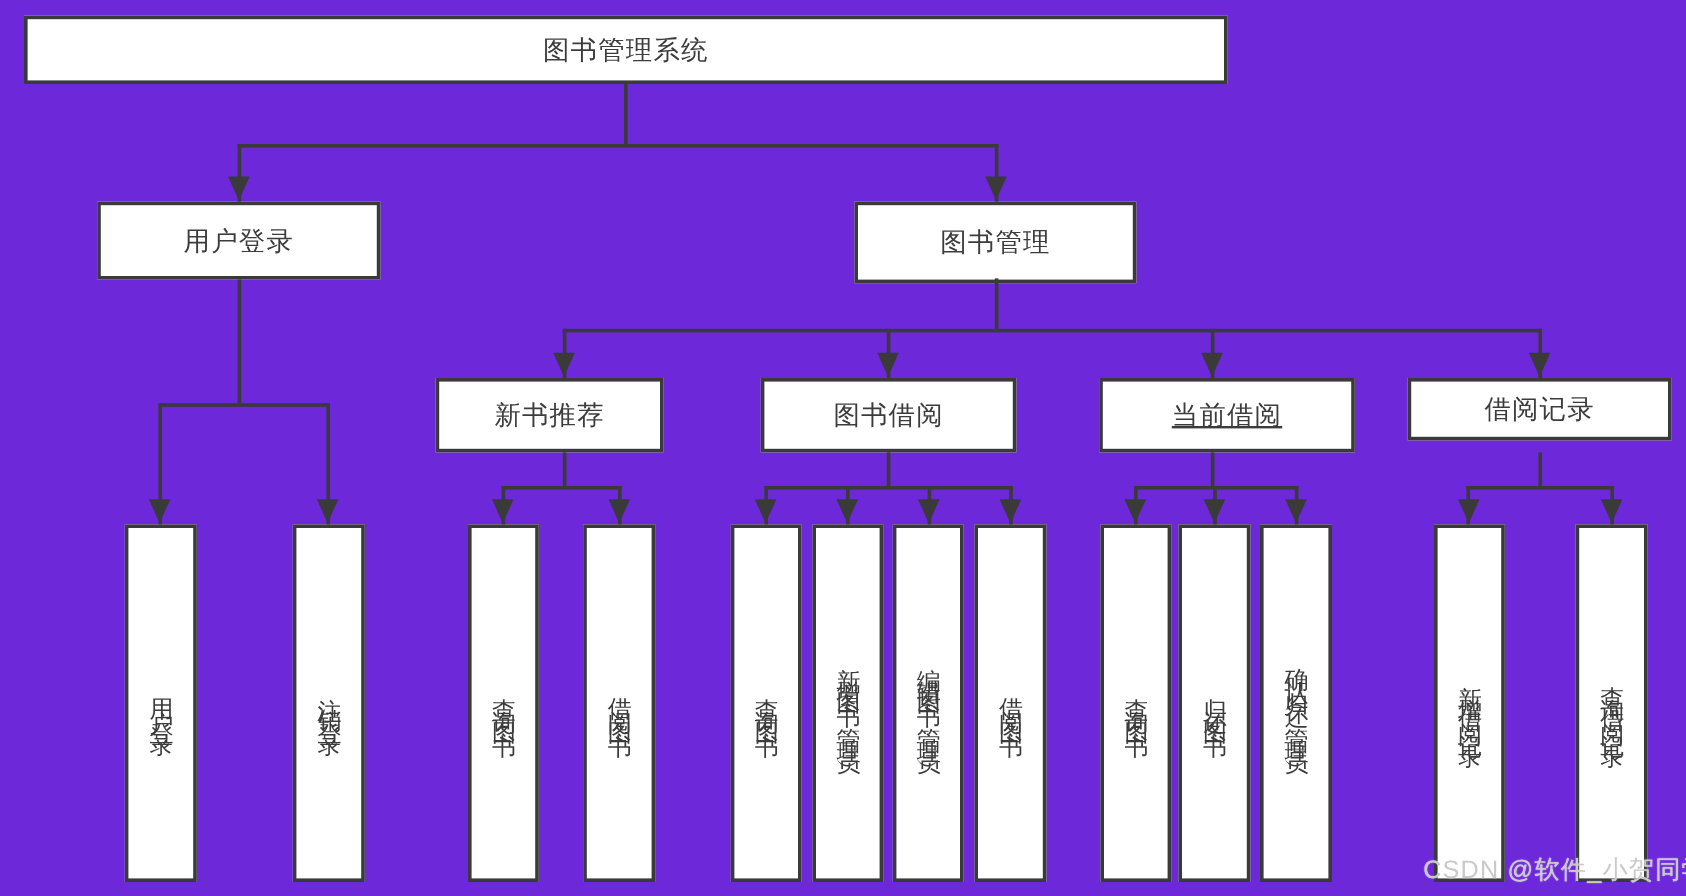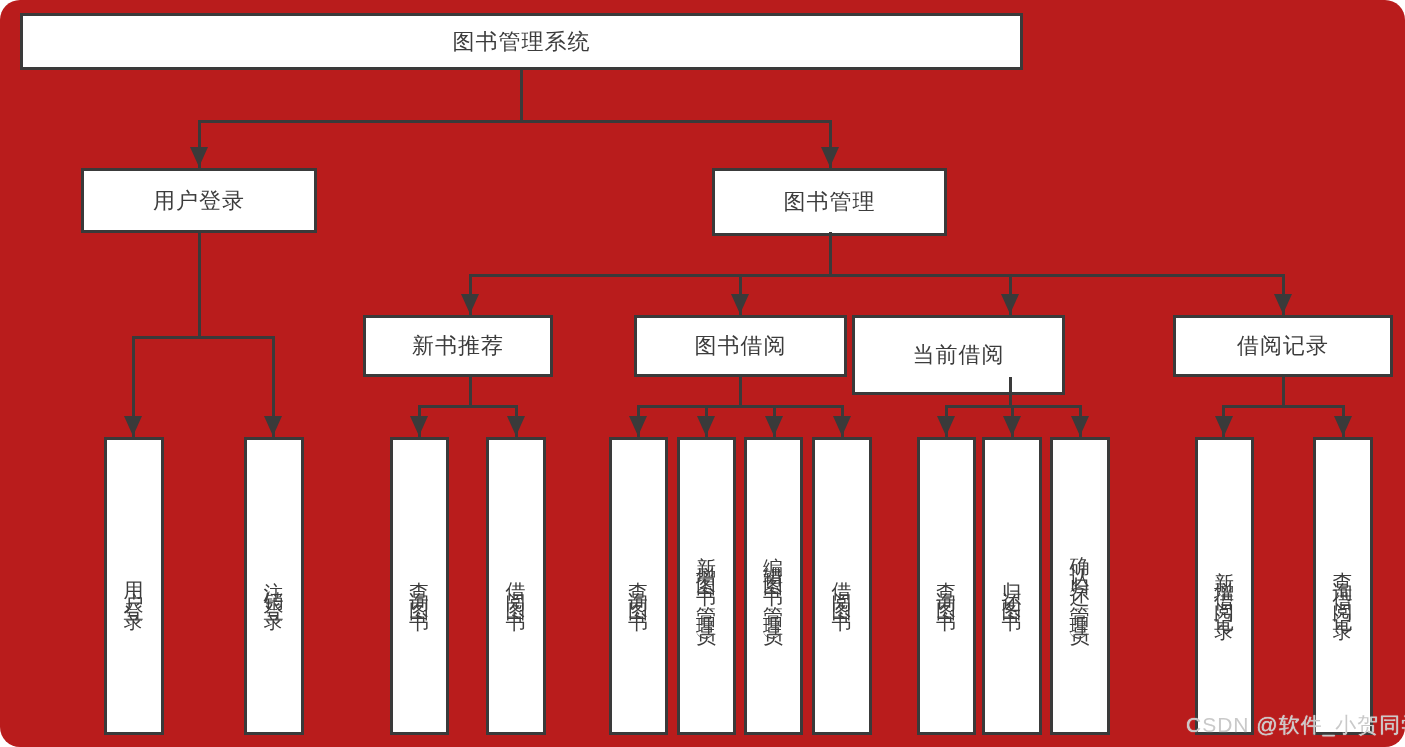--- a/index.html
+++ b/index.html
@@ -1,23 +1,22 @@
 <!DOCTYPE html>
 <html><head>
 <meta charset="utf-8">
 <style>
   html, body { margin: 0; padding: 0; background: #ffffff; }
   #stage {
     position: relative;
     width: 1405px;
     height: 747px;
-    background: #b91c1c;
+    background: #6d28d9;
     font-family: "Liberation Sans", "DejaVu Sans", sans-serif;
     overflow: hidden;
-    border-radius: 20px;
   }
   .node {
     position: absolute;
     box-sizing: border-box;
     background: #ffffff;
     border: 3px solid #3a3a3a;
     display: flex;
     align-items: center;
     justify-content: center;
     color: #3c3c3c;
@@ -76,25 +75,25 @@
   </div>
 
   <div class="node h-node" style="left:363px; top:315px; width:190px; height:62px;">
     <span>新书推荐</span>
   </div>
 
   <div class="node h-node" style="left:634px; top:315px; width:213px; height:62px;">
     <span>图书借阅</span>
   </div>
 
-  <div class="node h-node" style="left:852px; top:315px; width:213px; height:80px;">
+  <div class="node h-node" style="left:916px; top:315px; width:213px; height:62px;text-decoration:underline;">
     <span>当前借阅</span>
   </div>
 
-  <div class="node h-node" style="left:1173px; top:315px; width:220px; height:62px;">
+  <div class="node h-node" style="left:1173px; top:315px; width:220px; height:52px;">
     <span>借阅记录</span>
   </div>
 
   <div class="node leaf" style="left:104px; top:437px; width:60px; height:298px;">
     <span>用户登录</span>
   </div>
 
   <div class="node leaf" style="left:244px; top:437px; width:60px; height:298px;">
     <span>注销登录</span>
   </div>

